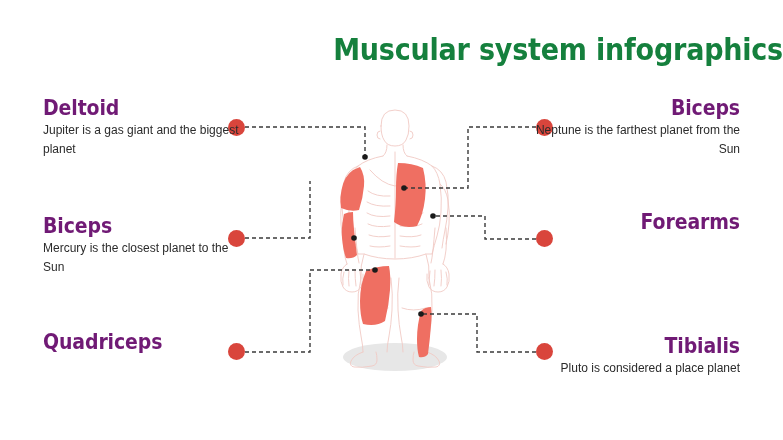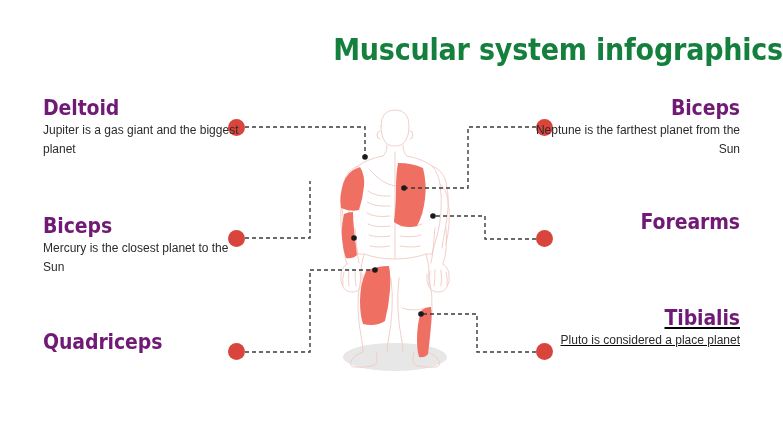--- a/index.html
+++ b/index.html
@@ -58,21 +58,21 @@
     color: #2b2b2b;
     line-height: 19px;
     margin: 0;
   }
 
   .blk-deltoid    { top: 98px;  }
   .blk-biceps     { top: 216px; }
   .blk-quadriceps { top: 332px; }
   .blk-chest      { top: 98px;  }
   .blk-forearms   { top: 212px; }
-  .blk-tibialis   { top: 308px; text-decoration: underline; }
+  .blk-tibialis   { top: 336px; }
 
   
   #art {
     position: absolute;
     left: 0;
     top: 0;
     width: 783px;
     height: 440px;
   }
 

